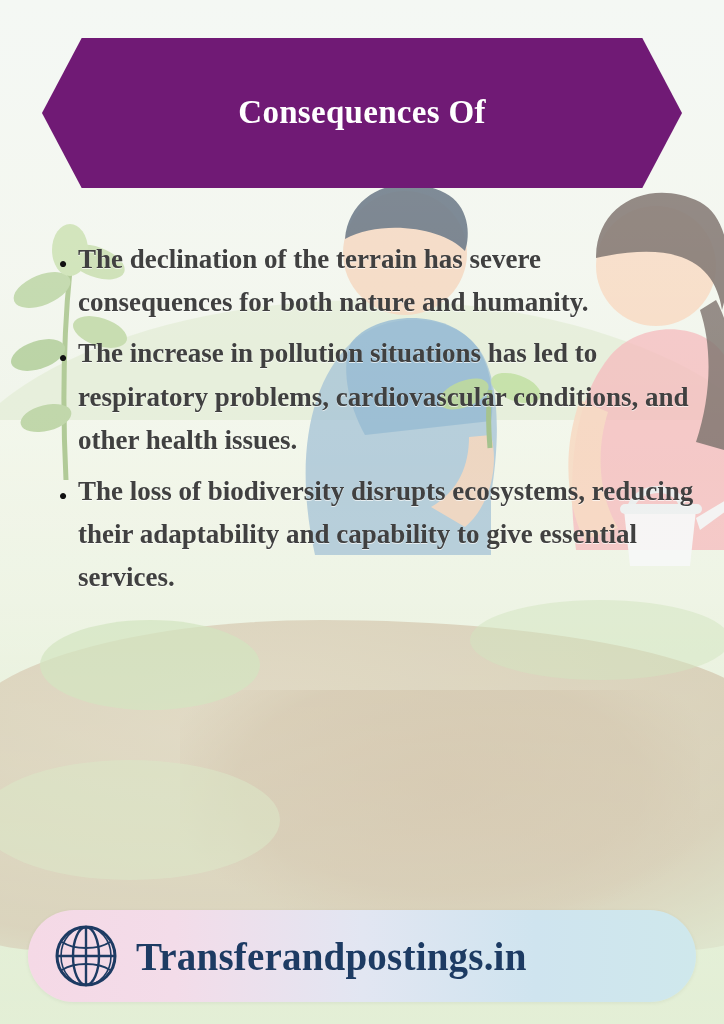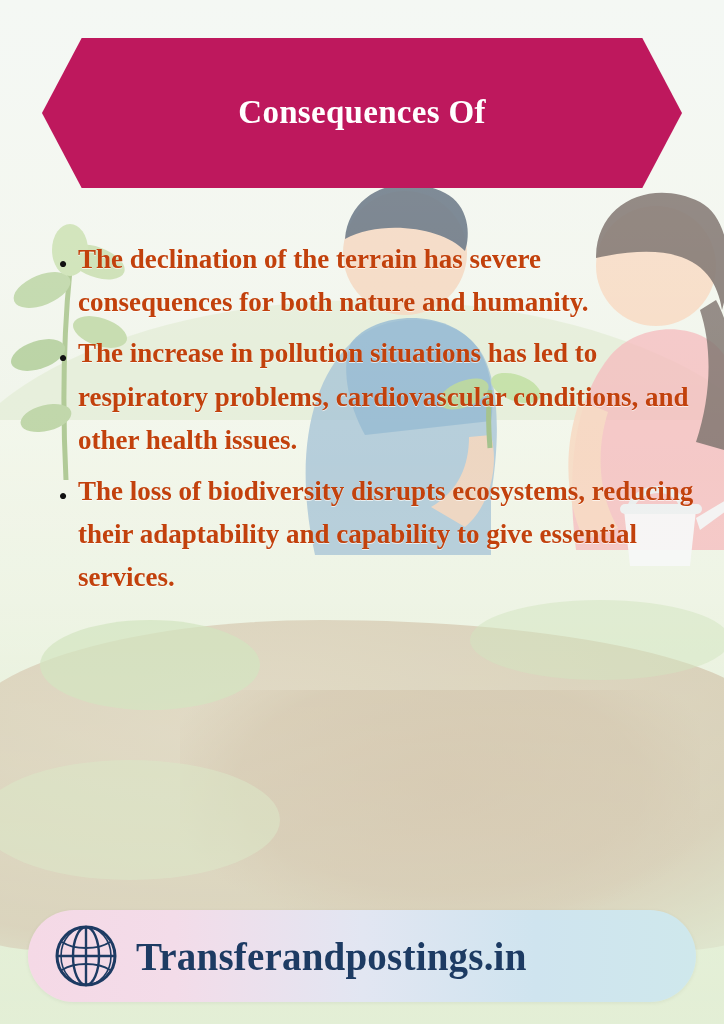--- a/index.html
+++ b/index.html
@@ -119,21 +119,21 @@
     background: linear-gradient(180deg, rgba(255,255,255,.38) 0%, rgba(255,255,255,.30) 45%, rgba(255,255,255,.42) 100%);
   }
 
   
   .banner {
     position: absolute;
     left: 42px;
     top: 38px;
     width: 640px;
     height: 150px;
-    background: #be185d;
+    background: #701a75;
     clip-path: polygon(6.2% 0%, 93.8% 0%, 100% 50%, 93.8% 100%, 6.2% 100%, 0% 50%);
     display: flex;
     flex-direction: column;
     align-items: center;
     justify-content: center;
     box-shadow: 0 2px 6px rgba(0,0,0,.10);
   }
   .banner-title {
     color: #ffffff;
     font-size: 33px;
@@ -160,21 +160,21 @@
     flex: 0 0 auto;
     width: 30px;
     padding-top: 14px;
     text-align: center;
     color: #111111;
     font-size: 26px;
     line-height: 1;
   }
   .bullet-text {
     flex: 1 1 auto;
-    color: #c2410c;
+    color: #404040;
     font-size: 27px;
     font-weight: bold;
     line-height: 1.6;
     text-shadow: 0 1px 0 rgba(255,255,255,.65);
   }
 
   
   .footer {
     position: absolute;
     left: 28px;

